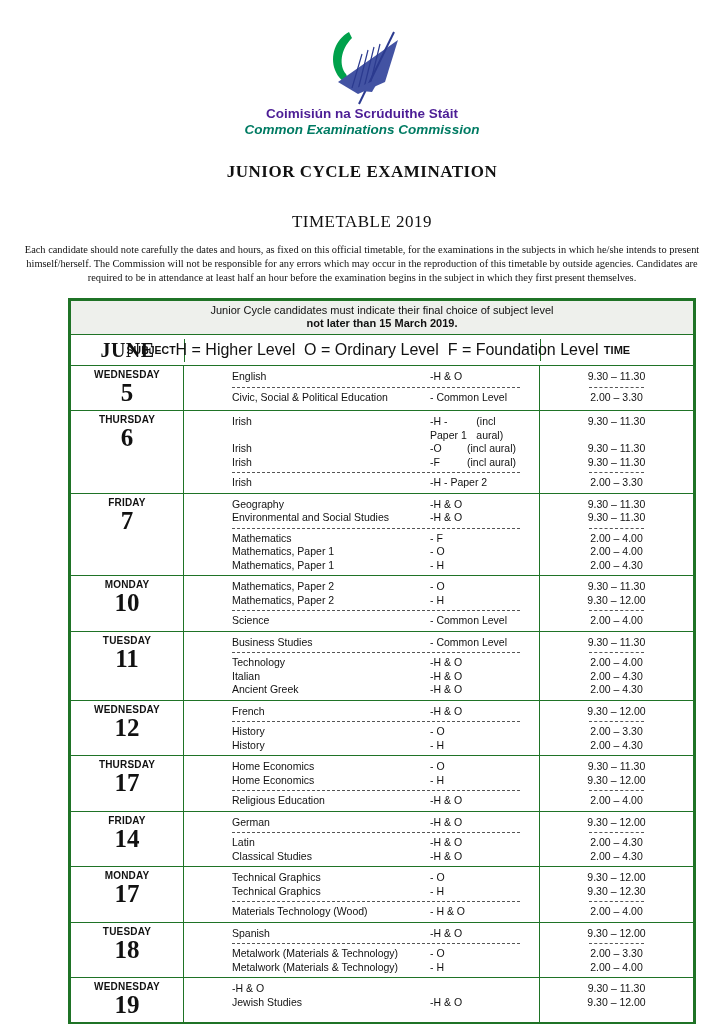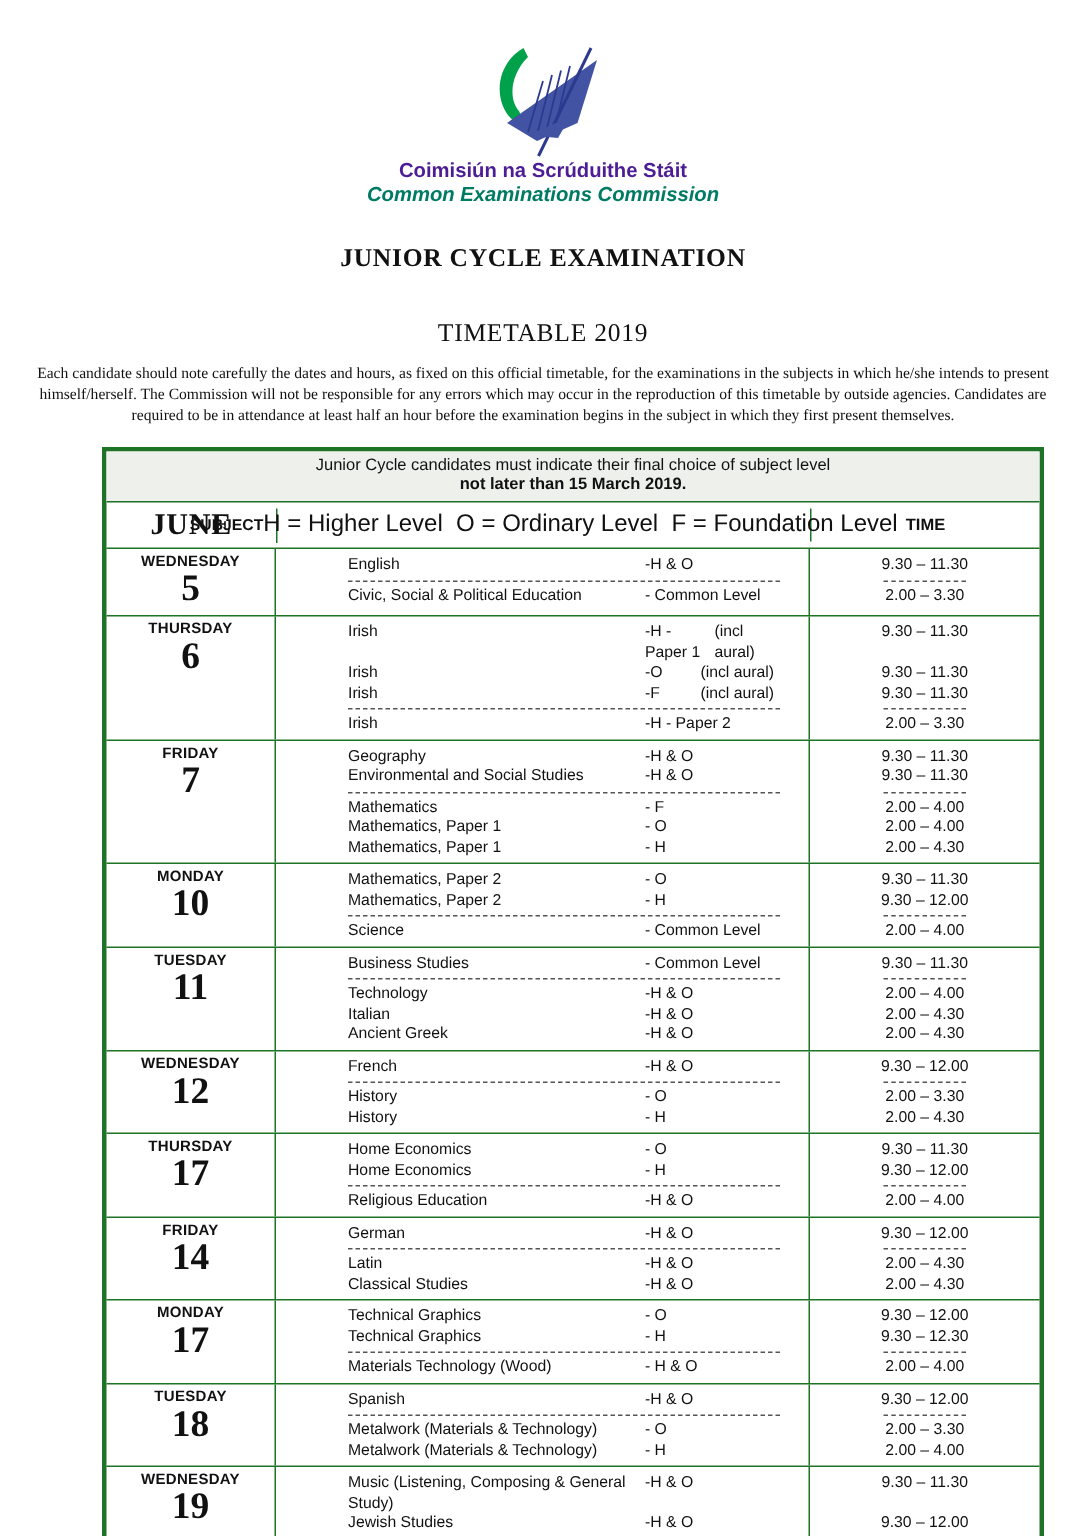--- a/index.html
+++ b/index.html
@@ -551,21 +551,20 @@
           </div>
         </div>
         <div class="day-row">
           <div class="dr-date">
             <div class="day-name">WEDNESDAY</div>
             <div class="day-num">19</div>
           </div>
           <div class="dr-body">
             <div class="entry">
               <div class="e-subj-area">
-                <div class="e-name">Music (Listening, Composing &amp; General Study)</div>
                 <div class="e-lvl">
                   <span>-H &amp; O</span>
                 </div>
               </div>
               <div class="e-time">9.30 – 11.30</div>
             </div>
             <div class="entry">
               <div class="e-subj-area">
                 <div class="e-name">Jewish Studies</div>
                 <div class="e-lvl">

